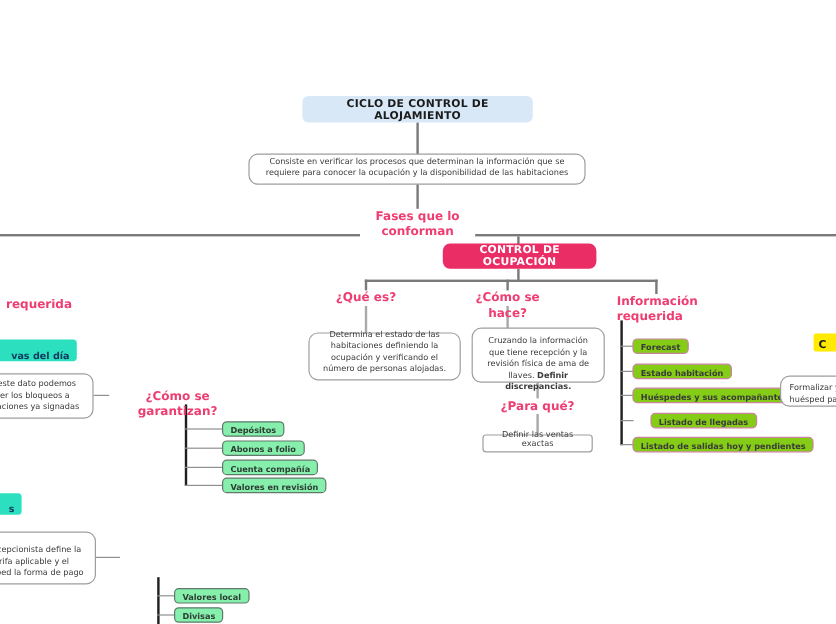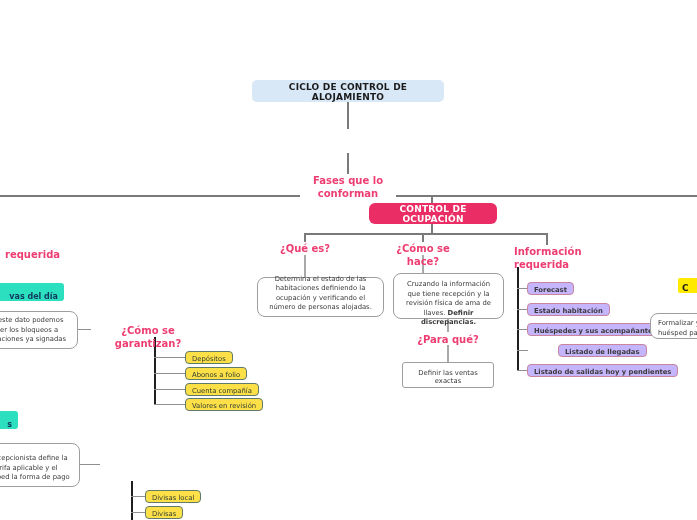--- a/index.html
+++ b/index.html
@@ -13,22 +13,22 @@
   .ln.mid{background:#a9a9a9;}
   .ln.trunk{background:#1f1f1f;}
   
   .node{position:absolute;box-sizing:border-box;display:flex;align-items:flex-end;justify-content:center;text-align:center;}
   .root-node{background:#d8e8f7;border-radius:5px;font-weight:bold;font-size:9px;letter-spacing:.2px;color:#1b1b1b;}
   .main-node{background:#eb2d66;border-radius:6px;font-weight:bold;font-size:9px;letter-spacing:.2px;color:#ffffff;}
   .white-box{background:#fff;border:1px solid #9e9e9e;border-radius:8px;font-size:6.8px;line-height:1.4;padding:3px 6px;color:#3a3a3a;}
   .small-box{background:#fff;border:1px solid #9e9e9e;border-radius:3px;font-size:6.8px;padding:2px 4px;color:#3a3a3a;}
   .pink-label{position:absolute;color:#ee3d72;font-size:10px;font-weight:bold;line-height:1.25;}
   .pink-label.center{text-align:center;}
-  .chip-pink{background:#c4b5fd;border:1px solid #c9849f;border-radius:4px;font-size:6.8px;font-weight:bold;color:#3a3a3a;padding:0 6px;height:13px;}
-  .chip-mint{background:#fde047;border:1px solid #5f7a6a;border-radius:4px;font-size:6.8px;font-weight:normal;color:#2e3c34;padding:0 6px;height:13px;}
+  .chip-pink{background:#84cc16;border:1px solid #c9849f;border-radius:4px;font-size:6.8px;font-weight:bold;color:#3a3a3a;padding:0 6px;height:13px;}
+  .chip-mint{background:#86efac;border:1px solid #5f7a6a;border-radius:4px;font-size:6.8px;font-weight:bold;color:#2e3c34;padding:0 6px;height:13px;}
   .chip-teal{background:#2ce0bf;border-radius:3px;font-size:8px;font-weight:bold;color:#10375c;height:18px;padding:0 6px;justify-content:flex-end;}
   .chip-yellow{background:#ffea00;border-radius:2px;font-size:9px;font-weight:bold;color:#1b1b1b;height:15px;padding:0 4px;justify-content:flex-start;}
   .bold{font-weight:bold;}
   .block{display:block;}
 </style>
 </head>
 <body>
 
 <div class="canvas">
 
@@ -63,53 +63,56 @@
 
   <div class="ln thin" style="left:80px;top:464px;width:20px;height:1px;"></div>
   <div class="ln trunk" style="left:131px;top:481px;width:2px;height:39px;"></div>
   <div class="ln thin" style="left:131px;top:496px;width:15px;height:1px;"></div>
   <div class="ln thin" style="left:131px;top:512px;width:15px;height:1px;"></div>
 
   <div class="node root-node" style="left:252px;top:80px;width:192px;height:22px;">
     <span>CICLO DE CONTROL DE ALOJAMIENTO</span>
   </div>
 
+  <div class="node white-box" style="left:207px;top:128px;width:281px;height:26px;font-size:6.8px;">
+    <span>Consiste en verificar los procesos que determinan la información que se requiere para conocer la ocupación y la disponibilidad de las habitaciones</span>
+  </div>
 
   <div class="pink-label center" style="left:300px;top:175px;width:96px;background:#fff;"><span>Fases que lo conforman</span></div>
 
   <div class="node main-node" style="left:369px;top:203px;width:128px;height:21px;">
     <span>CONTROL DE OCUPACIÓN</span>
   </div>
 
   <div class="pink-label center" style="left:275px;top:243px;width:60px;"><span>¿Qué es?</span></div>
   <div class="node white-box" style="left:257px;top:277px;width:127px;height:40px;">
     <span>Determina el estado de las habitaciones definiendo la ocupación y verificando el número de personas alojadas.</span>
   </div>
 
   <div class="pink-label center" style="left:381px;top:243px;width:84px;"><span>¿Cómo se hace?</span></div>
   <div class="node white-box" style="left:393px;top:273px;width:111px;height:46px;display:block;padding-top:6px;">
     <span>Cruzando la información que tiene recepción y la revisión física de ama de llaves. </span><span class="bold">Definir discrepancias.</span>
   </div>
 
   <div class="pink-label center" style="left:417px;top:334px;width:62px;"><span>¿Para qué?</span></div>
-  <div class="node small-box" style="left:402px;top:362px;width:92px;height:26px;">
+  <div class="node small-box" style="left:402px;top:362px;width:92px;height:15px;">
     <span>Definir las ventas exactas</span>
   </div>
 
   <div class="pink-label" style="left:514px;top:246px;width:56px;"><span>Información requerida</span></div>
   <div class="node chip-pink" style="left:527px;top:282px;">
     <span>Forecast</span>
     </div>
   <div class="node chip-pink" style="left:527px;top:303px;">
     <span>Estado habitación</span>
     </div>
   <div class="node chip-pink" style="left:527px;top:323px;">
     <span>Huéspedes y sus acompañantes</span>
     </div>
-  <div class="node chip-pink" style="left:558px;top:344px;">
+  <div class="node chip-pink" style="left:542px;top:344px;">
     <span>Listado de llegadas</span>
     </div>
   <div class="node chip-pink" style="left:527px;top:364px;">
     <span>Listado de salidas hoy y pendientes</span>
     </div>
 
   <div class="pink-label" style="left:5px;top:249px;width:60px;"><span>requerida</span></div>
 
   <div class="node chip-teal" style="left:-20px;top:283px;width:84px;">
     <span>vas del día</span>
@@ -137,21 +140,21 @@
   <div class="node chip-teal" style="left:-30px;top:411px;width:48px;">
     <span>s</span>
   </div>
 
   <div class="node white-box" style="left:-30px;top:443px;width:110px;height:44px;">
     <span>El recepcionista define la tarifa aplicable y el huésped la forma de pago</span>
   </div>
 
 
   <div class="node chip-mint" style="left:145px;top:490px;">
-    <span>Divisas local</span>
+    <span>Valores local</span>
     </div>
   <div class="node chip-mint" style="left:145px;top:506px;">
     <span>Divisas</span>
     </div>
 
   <div class="node chip-yellow" style="left:678px;top:278px;width:40px;">
     <span>C</span>
   </div>
 
   <div class="node white-box" style="left:650px;top:313px;width:150px;height:26px;display:block;text-align:left;padding-top:5px;padding-left:7px;">

